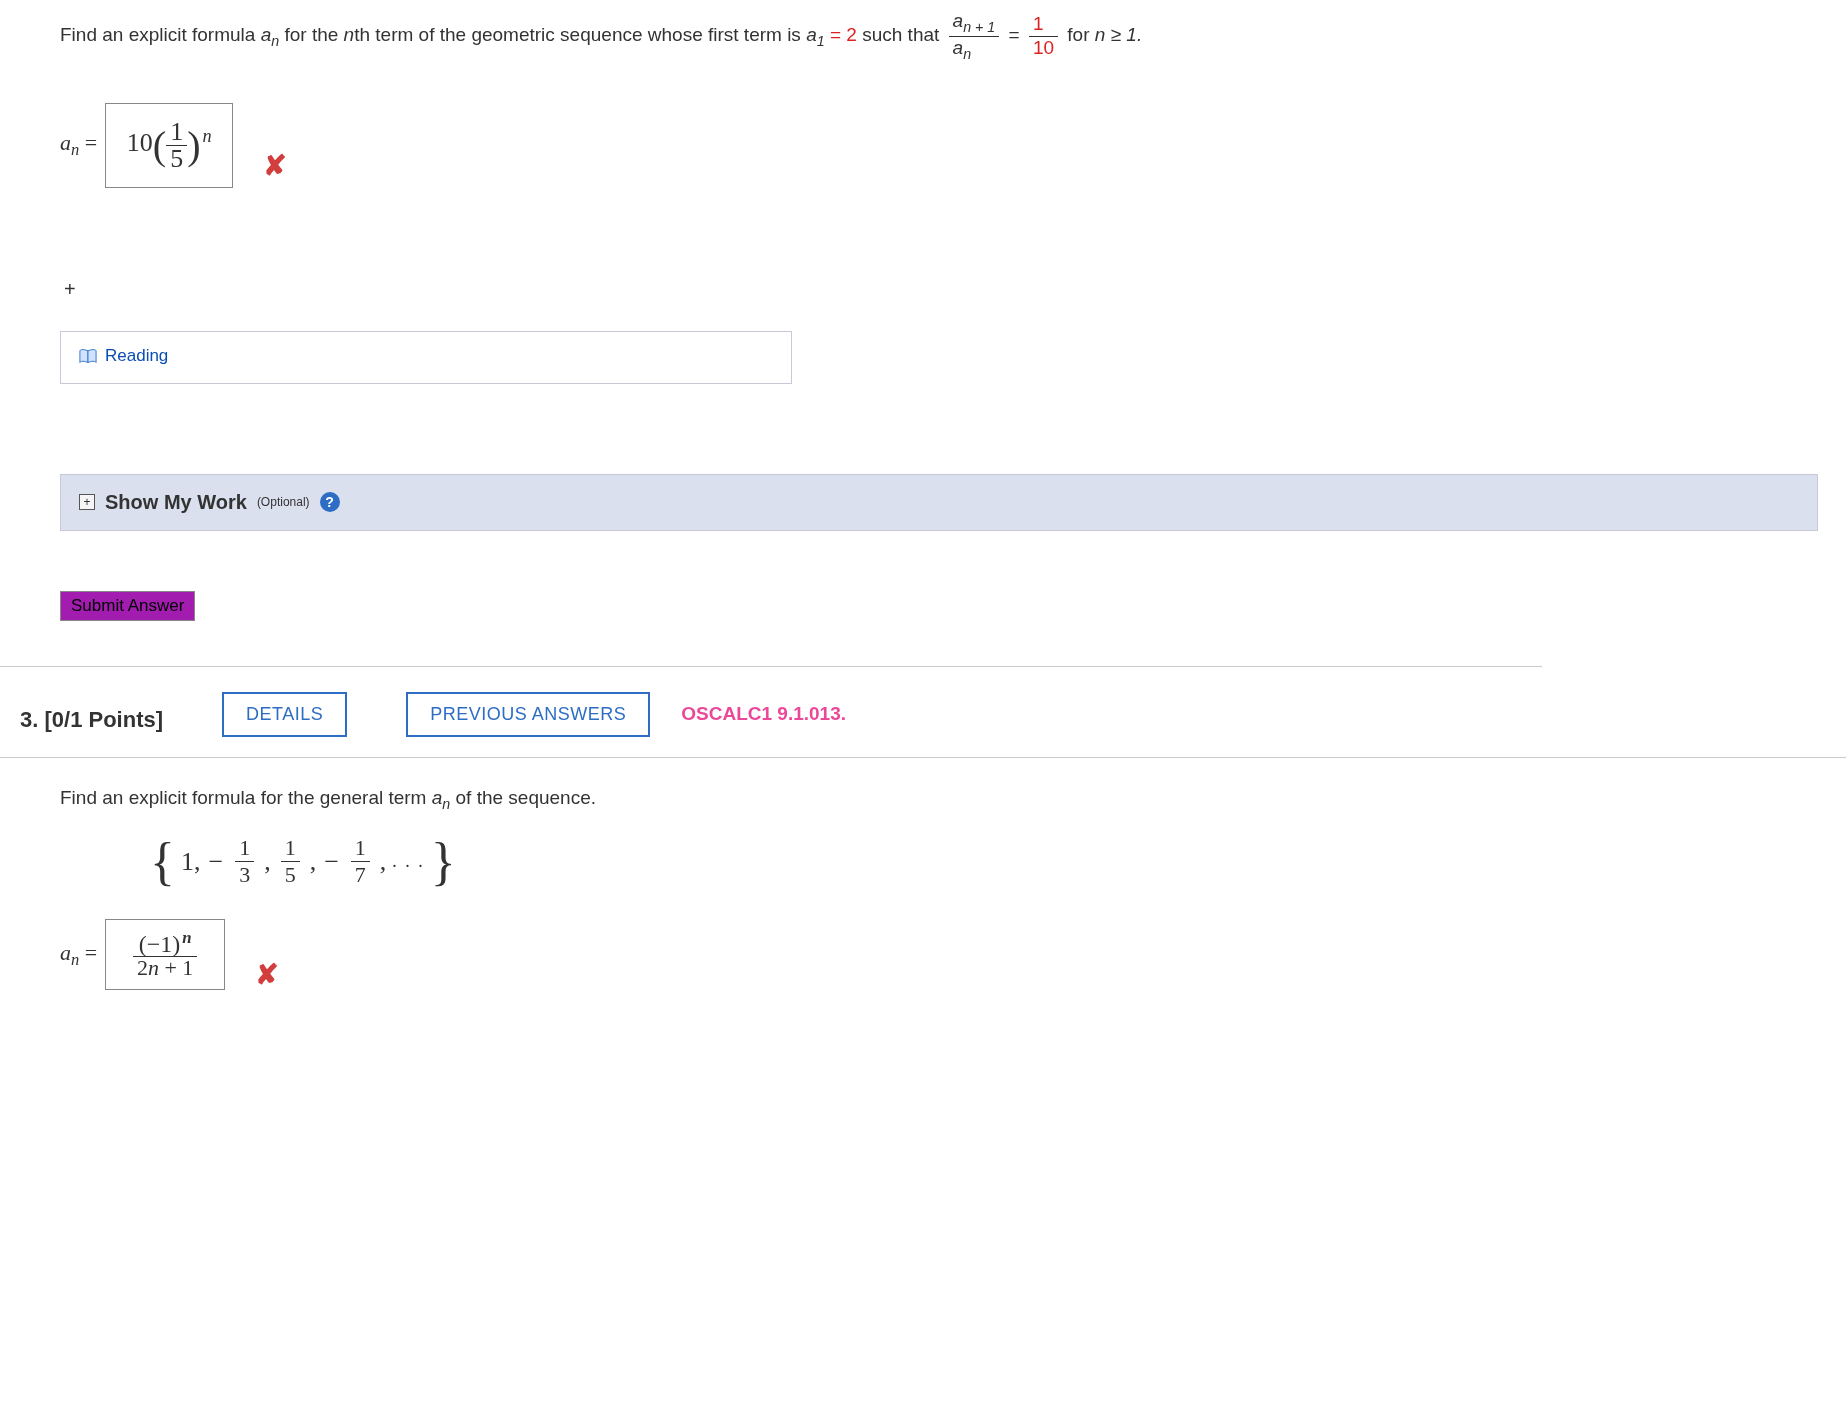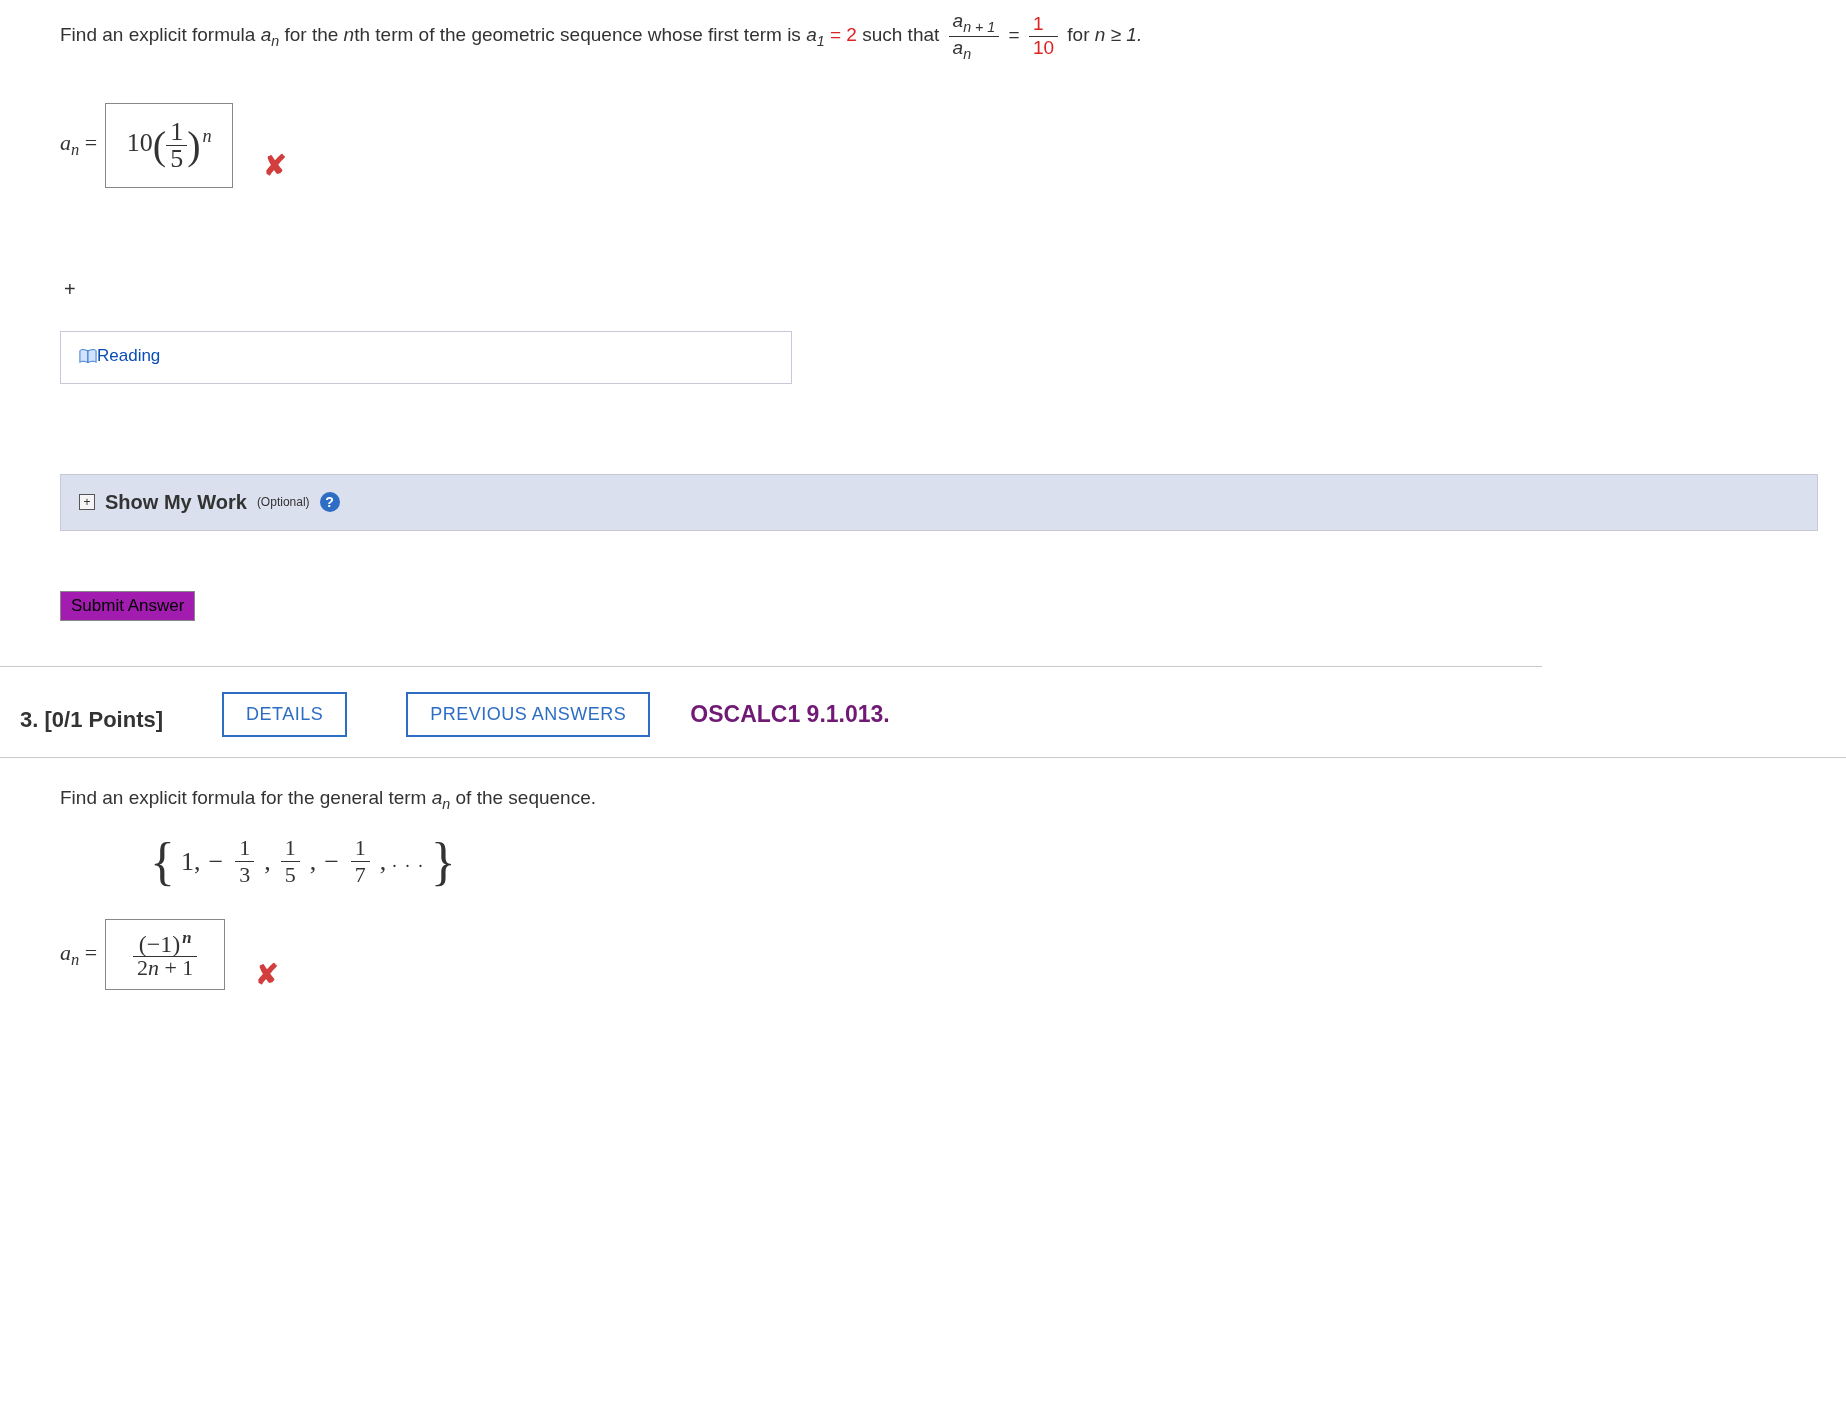--- a/index.html
+++ b/index.html
@@ -91,20 +91,21 @@
   }
   .materials-body {
     padding: 14px 18px;
   }
   .reading-link {
     color: #0a4db5;
     font-size: 17px;
     cursor: pointer;
     display: inline-flex;
     align-items: center;
+    gap: 8px;
   }
   .book-icon {
     width: 18px; height: 14px;
     display: inline-block;
   }
 
   .show-work {
     margin-top: 90px;
     background: #dbe0ef;
     border: 1px solid #c8c8d8;
@@ -162,24 +163,24 @@
     color: #2d6dc4;
     background: #fff;
     padding: 10px 22px;
     font-size: 18px;
     font-weight: 500;
     letter-spacing: 0.5px;
     cursor: pointer;
     margin-left: 39px;
   }
   .source {
-    font-size: 23px;
+    font-size: 19px;
     font-weight: bold;
-    color: #701a75;
-    margin-left: 20px;
+    color: #ec4899;
+    margin-left: 11px;
   }
   .q-divider2 {
     border-top: 1px solid #c9c9c9;
     margin-left: -60px;
     width: 1846px;
   }
 
   .seq-display {
     font-family: "Times New Roman", serif;
     font-size: 26px;

